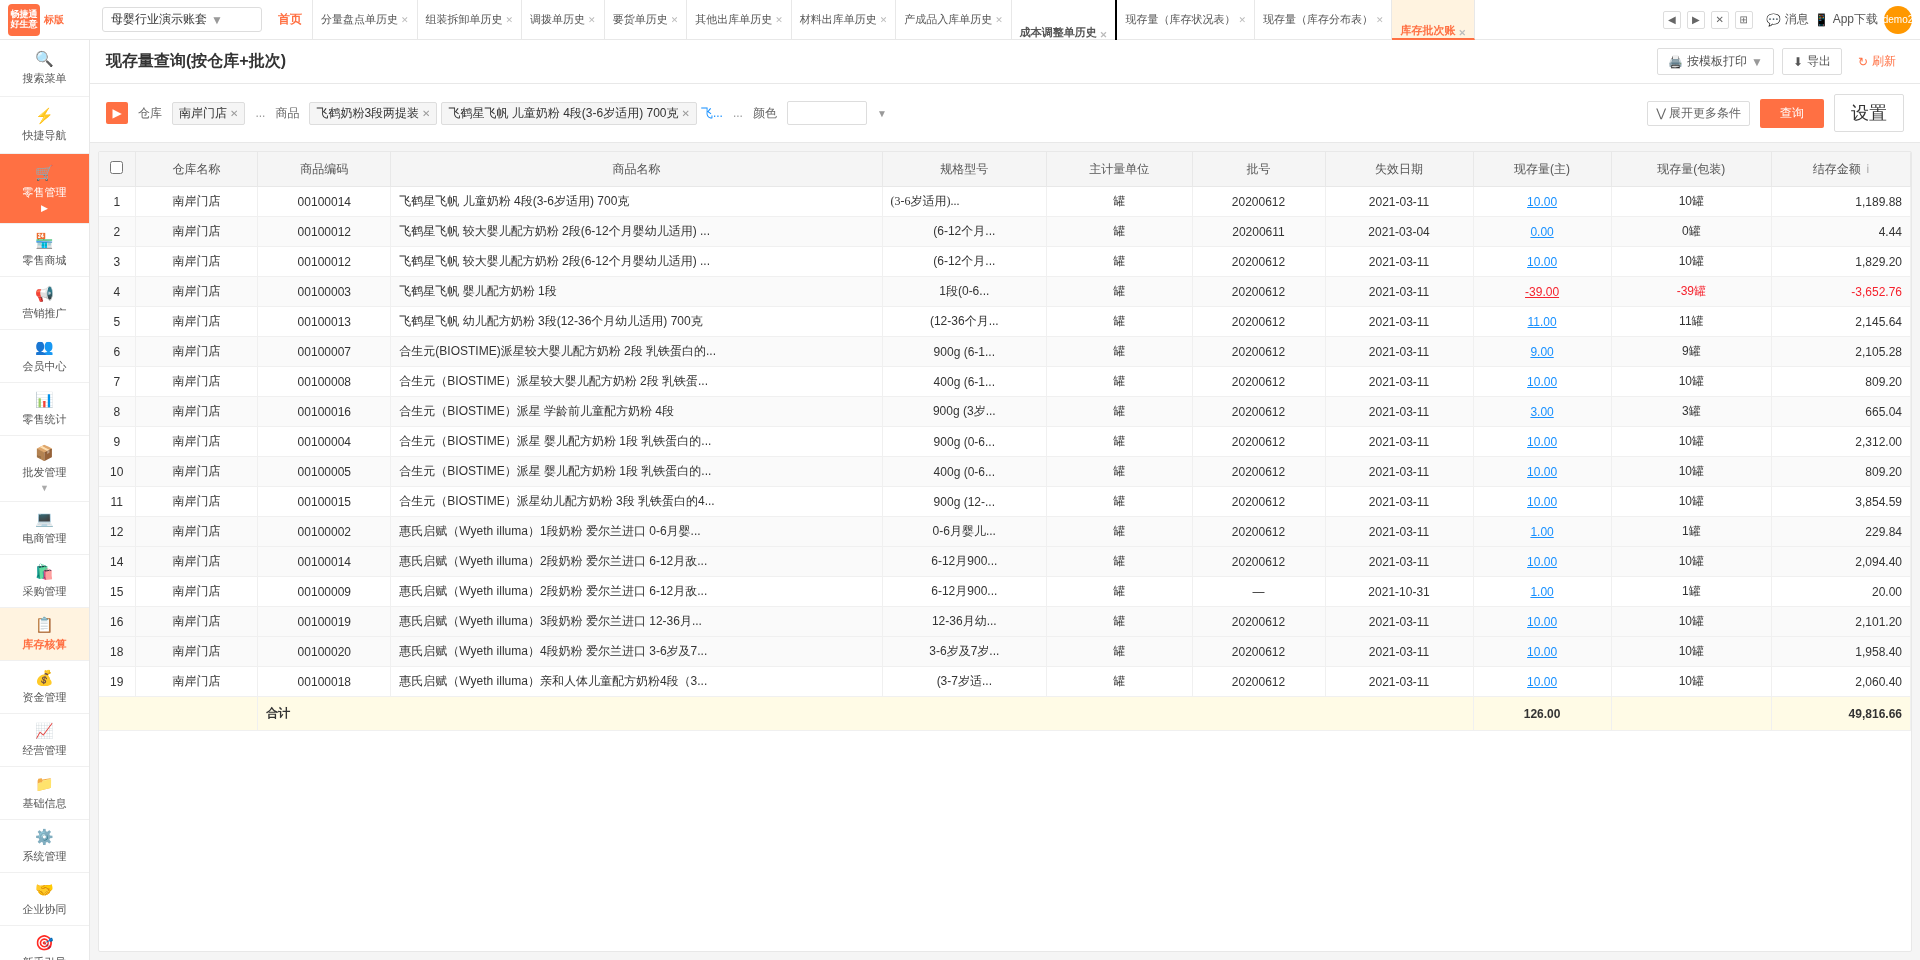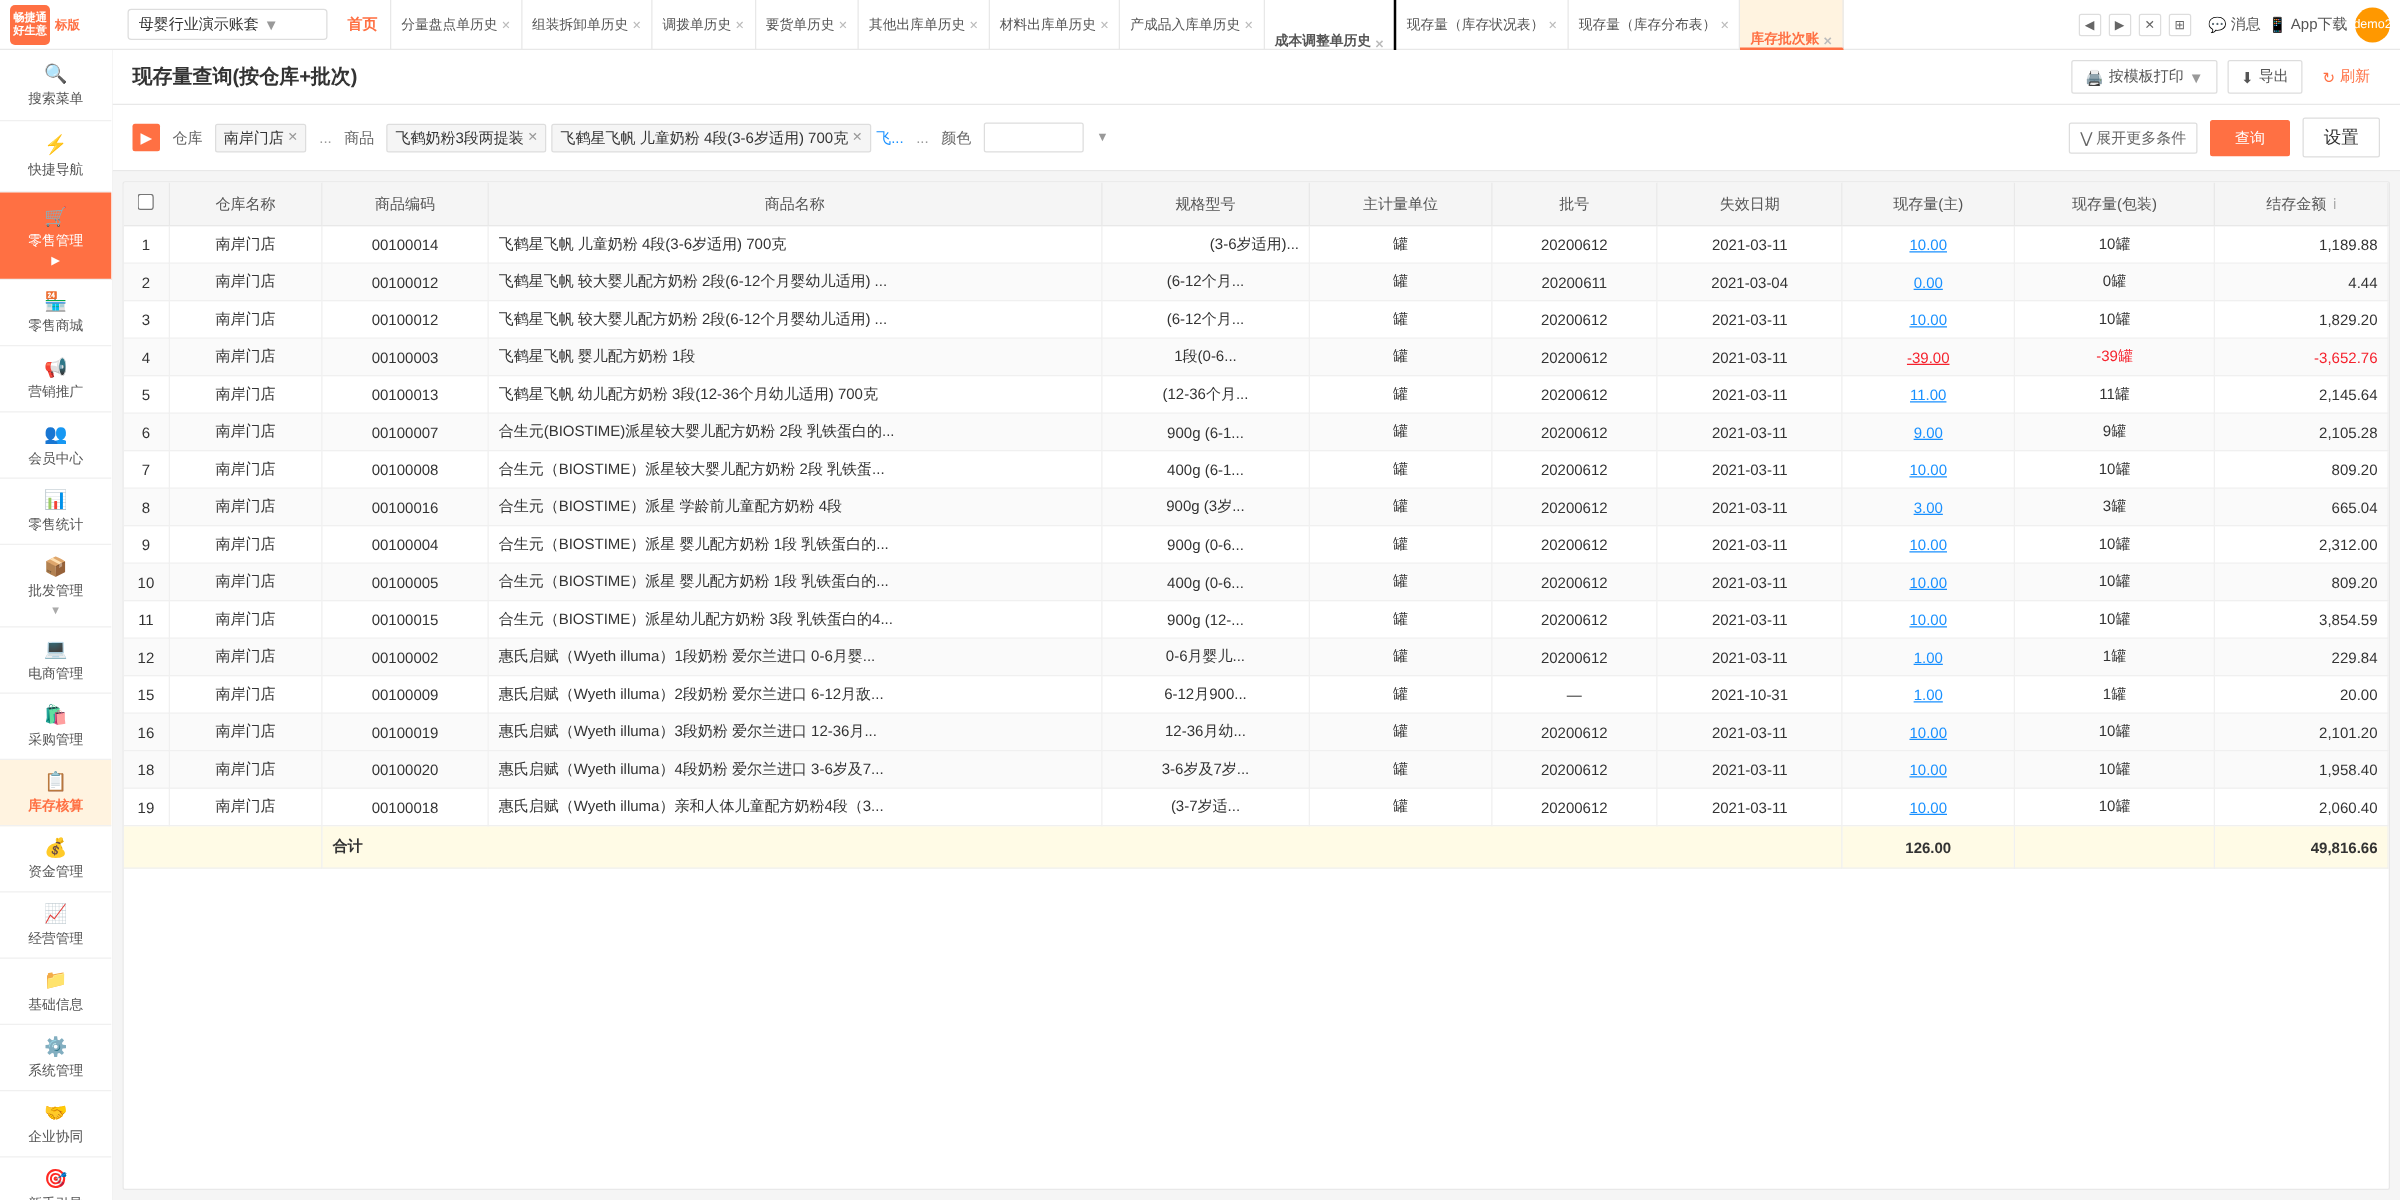--- a/index.html
+++ b/index.html
@@ -181,21 +181,21 @@
         <span style="color:#666;font-size:12px;white-space:nowrap;">颜色</span>
         <div style="flex:0 0 80px;height:24px;border:1px solid #ddd;border-radius:2px;cursor:pointer;"></div>
         <span style="color:#999;font-size:10px;cursor:pointer;">▼</span>
 
         <div style="display:flex;align-items:center;gap:3px;color:#666;cursor:pointer;font-size:12px;padding:3px 8px;border:1px solid #ddd;border-radius:2px;background:#fff;margin-left:auto;">
           <span>⋁</span>
           <span>展开更多条件</span>
         </div>
 
         <button style="background:#ff7043;color:white;border:none;padding:6px 20px;border-radius:2px;cursor:pointer;font-size:12px;">查询</button>
-        <button style="background:#fff;color:#333;border:1px solid #ddd;padding:6px 16px;border-radius:2px;cursor:pointer;font-size:14px;">设置</button>
+        <button style="background:#fff;color:#333;border:1px solid #ddd;padding:6px 16px;border-radius:2px;cursor:pointer;font-size:18px;">设置</button>
       </div>
     </div>
 
     <div style="flex:1;overflow:auto;margin:8px;background:#fff;border:1px solid #e8e8e8;border-radius:2px;">
       <table style="width:100%;border-collapse:collapse;font-size:12px;">
         <thead>
           <tr style="background:#f5f5f5;">
             <th style="width:36px;padding:8px 4px;text-align:center;border-bottom:1px solid #e8e8e8;border-right:1px solid #e8e8e8;color:#555;font-weight:normal;">
               <input type="checkbox" style="">
             </th>
@@ -213,21 +213,21 @@
               <span style="color:#aaa;cursor:pointer;margin-left:2px;">ℹ</span>
             </th>
           </tr>
         </thead>
         <tbody id="table-body">
         <tr>
     <td style="padding:6px 4px;text-align:center;border-bottom:1px solid #f0f0f0;border-right:1px solid #f0f0f0;">1</td>
     <td style="padding:6px 8px;text-align:center;border-bottom:1px solid #f0f0f0;border-right:1px solid #f0f0f0;">南岸门店</td>
     <td style="padding:6px 8px;text-align:center;border-bottom:1px solid #f0f0f0;border-right:1px solid #f0f0f0;">00100014</td>
     <td style="padding:6px 8px;text-align:left;border-bottom:1px solid #f0f0f0;border-right:1px solid #f0f0f0;max-width:260px;overflow:hidden;text-overflow:ellipsis;white-space:nowrap;">飞鹤星飞帆 儿童奶粉 4段(3-6岁适用) 700克</td>
-    <td style="padding:6px 8px;text-align:right;border-bottom:1px solid #f0f0f0;border-right:1px solid #f0f0f0;">(3-6岁适用)...</td>
+    <td style="padding:6px 8px;text-align:left;border-bottom:1px solid #f0f0f0;border-right:1px solid #f0f0f0;font-family:Liberation Serif, serif;">(3-6岁适用)...</td>
     <td style="padding:6px 8px;text-align:center;border-bottom:1px solid #f0f0f0;border-right:1px solid #f0f0f0;">罐</td>
     <td style="padding:6px 8px;text-align:center;border-bottom:1px solid #f0f0f0;border-right:1px solid #f0f0f0;">20200612</td>
     <td style="padding:6px 8px;text-align:center;border-bottom:1px solid #f0f0f0;border-right:1px solid #f0f0f0;">2021-03-11</td>
     <td style="padding:6px 8px;text-align:center;border-bottom:1px solid #f0f0f0;border-right:1px solid #f0f0f0;color:#1890ff;text-decoration:underline;cursor:pointer;">10.00</td>
     <td style="padding:6px 8px;text-align:center;border-bottom:1px solid #f0f0f0;border-right:1px solid #f0f0f0;color:#333;">10罐</td>
     <td style="padding:6px 8px;text-align:right;border-bottom:1px solid #f0f0f0;border-right:1px solid #f0f0f0;color:#333;">1,189.88</td>
   </tr>
             <tr style="background: rgb(250, 250, 250);">
     <td style="padding:6px 4px;text-align:center;border-bottom:1px solid #f0f0f0;border-right:1px solid #f0f0f0;">2</td>
     <td style="padding:6px 8px;text-align:center;border-bottom:1px solid #f0f0f0;border-right:1px solid #f0f0f0;">南岸门店</td>
@@ -363,20 +363,33 @@
     <td style="padding:6px 8px;text-align:center;border-bottom:1px solid #f0f0f0;border-right:1px solid #f0f0f0;">南岸门店</td>
     <td style="padding:6px 8px;text-align:center;border-bottom:1px solid #f0f0f0;border-right:1px solid #f0f0f0;">00100002</td>
     <td style="padding:6px 8px;text-align:left;border-bottom:1px solid #f0f0f0;border-right:1px solid #f0f0f0;max-width:260px;overflow:hidden;text-overflow:ellipsis;white-space:nowrap;">惠氏启赋（Wyeth illuma）1段奶粉 爱尔兰进口 0-6月婴...</td>
     <td style="padding:6px 8px;text-align:center;border-bottom:1px solid #f0f0f0;border-right:1px solid #f0f0f0;">0-6月婴儿...</td>
     <td style="padding:6px 8px;text-align:center;border-bottom:1px solid #f0f0f0;border-right:1px solid #f0f0f0;">罐</td>
     <td style="padding:6px 8px;text-align:center;border-bottom:1px solid #f0f0f0;border-right:1px solid #f0f0f0;">20200612</td>
     <td style="padding:6px 8px;text-align:center;border-bottom:1px solid #f0f0f0;border-right:1px solid #f0f0f0;">2021-03-11</td>
     <td style="padding:6px 8px;text-align:center;border-bottom:1px solid #f0f0f0;border-right:1px solid #f0f0f0;color:#1890ff;text-decoration:underline;cursor:pointer;">1.00</td>
     <td style="padding:6px 8px;text-align:center;border-bottom:1px solid #f0f0f0;border-right:1px solid #f0f0f0;color:#333;">1罐</td>
     <td style="padding:6px 8px;text-align:right;border-bottom:1px solid #f0f0f0;border-right:1px solid #f0f0f0;color:#333;">229.84</td>
+  </tr>
+            <tr style="background: rgb(250, 250, 250);">
+    <td style="padding:6px 4px;text-align:center;border-bottom:1px solid #f0f0f0;border-right:1px solid #f0f0f0;">14</td>
+    <td style="padding:6px 8px;text-align:center;border-bottom:1px solid #f0f0f0;border-right:1px solid #f0f0f0;">南岸门店</td>
+    <td style="padding:6px 8px;text-align:center;border-bottom:1px solid #f0f0f0;border-right:1px solid #f0f0f0;">00100014</td>
+    <td style="padding:6px 8px;text-align:left;border-bottom:1px solid #f0f0f0;border-right:1px solid #f0f0f0;max-width:260px;overflow:hidden;text-overflow:ellipsis;white-space:nowrap;">惠氏启赋（Wyeth illuma）2段奶粉 爱尔兰进口 6-12月敌...</td>
+    <td style="padding:6px 8px;text-align:center;border-bottom:1px solid #f0f0f0;border-right:1px solid #f0f0f0;">6-12月900...</td>
+    <td style="padding:6px 8px;text-align:center;border-bottom:1px solid #f0f0f0;border-right:1px solid #f0f0f0;">罐</td>
+    <td style="padding:6px 8px;text-align:center;border-bottom:1px solid #f0f0f0;border-right:1px solid #f0f0f0;">20200612</td>
+    <td style="padding:6px 8px;text-align:center;border-bottom:1px solid #f0f0f0;border-right:1px solid #f0f0f0;">2021-03-11</td>
+    <td style="padding:6px 8px;text-align:center;border-bottom:1px solid #f0f0f0;border-right:1px solid #f0f0f0;color:#1890ff;text-decoration:underline;cursor:pointer;">10.00</td>
+    <td style="padding:6px 8px;text-align:center;border-bottom:1px solid #f0f0f0;border-right:1px solid #f0f0f0;color:#333;">10罐</td>
+    <td style="padding:6px 8px;text-align:right;border-bottom:1px solid #f0f0f0;border-right:1px solid #f0f0f0;color:#333;">2,094.40</td>
   </tr>
             <tr>
     <td style="padding:6px 4px;text-align:center;border-bottom:1px solid #f0f0f0;border-right:1px solid #f0f0f0;">15</td>
     <td style="padding:6px 8px;text-align:center;border-bottom:1px solid #f0f0f0;border-right:1px solid #f0f0f0;">南岸门店</td>
     <td style="padding:6px 8px;text-align:center;border-bottom:1px solid #f0f0f0;border-right:1px solid #f0f0f0;">00100009</td>
     <td style="padding:6px 8px;text-align:left;border-bottom:1px solid #f0f0f0;border-right:1px solid #f0f0f0;max-width:260px;overflow:hidden;text-overflow:ellipsis;white-space:nowrap;">惠氏启赋（Wyeth illuma）2段奶粉 爱尔兰进口 6-12月敌...</td>
     <td style="padding:6px 8px;text-align:center;border-bottom:1px solid #f0f0f0;border-right:1px solid #f0f0f0;">6-12月900...</td>
     <td style="padding:6px 8px;text-align:center;border-bottom:1px solid #f0f0f0;border-right:1px solid #f0f0f0;">罐</td>
     <td style="padding:6px 8px;text-align:center;border-bottom:1px solid #f0f0f0;border-right:1px solid #f0f0f0;">—</td>
     <td style="padding:6px 8px;text-align:center;border-bottom:1px solid #f0f0f0;border-right:1px solid #f0f0f0;">2021-10-31</td>

